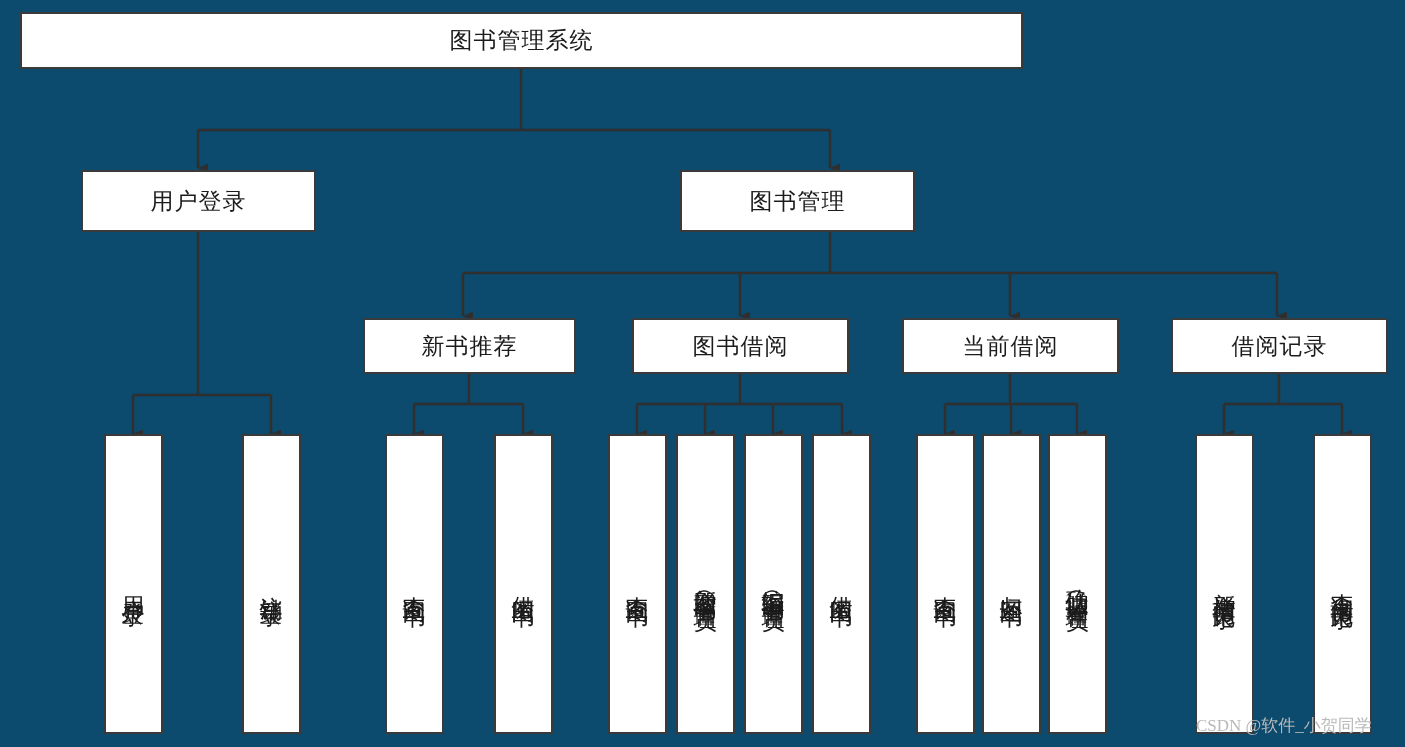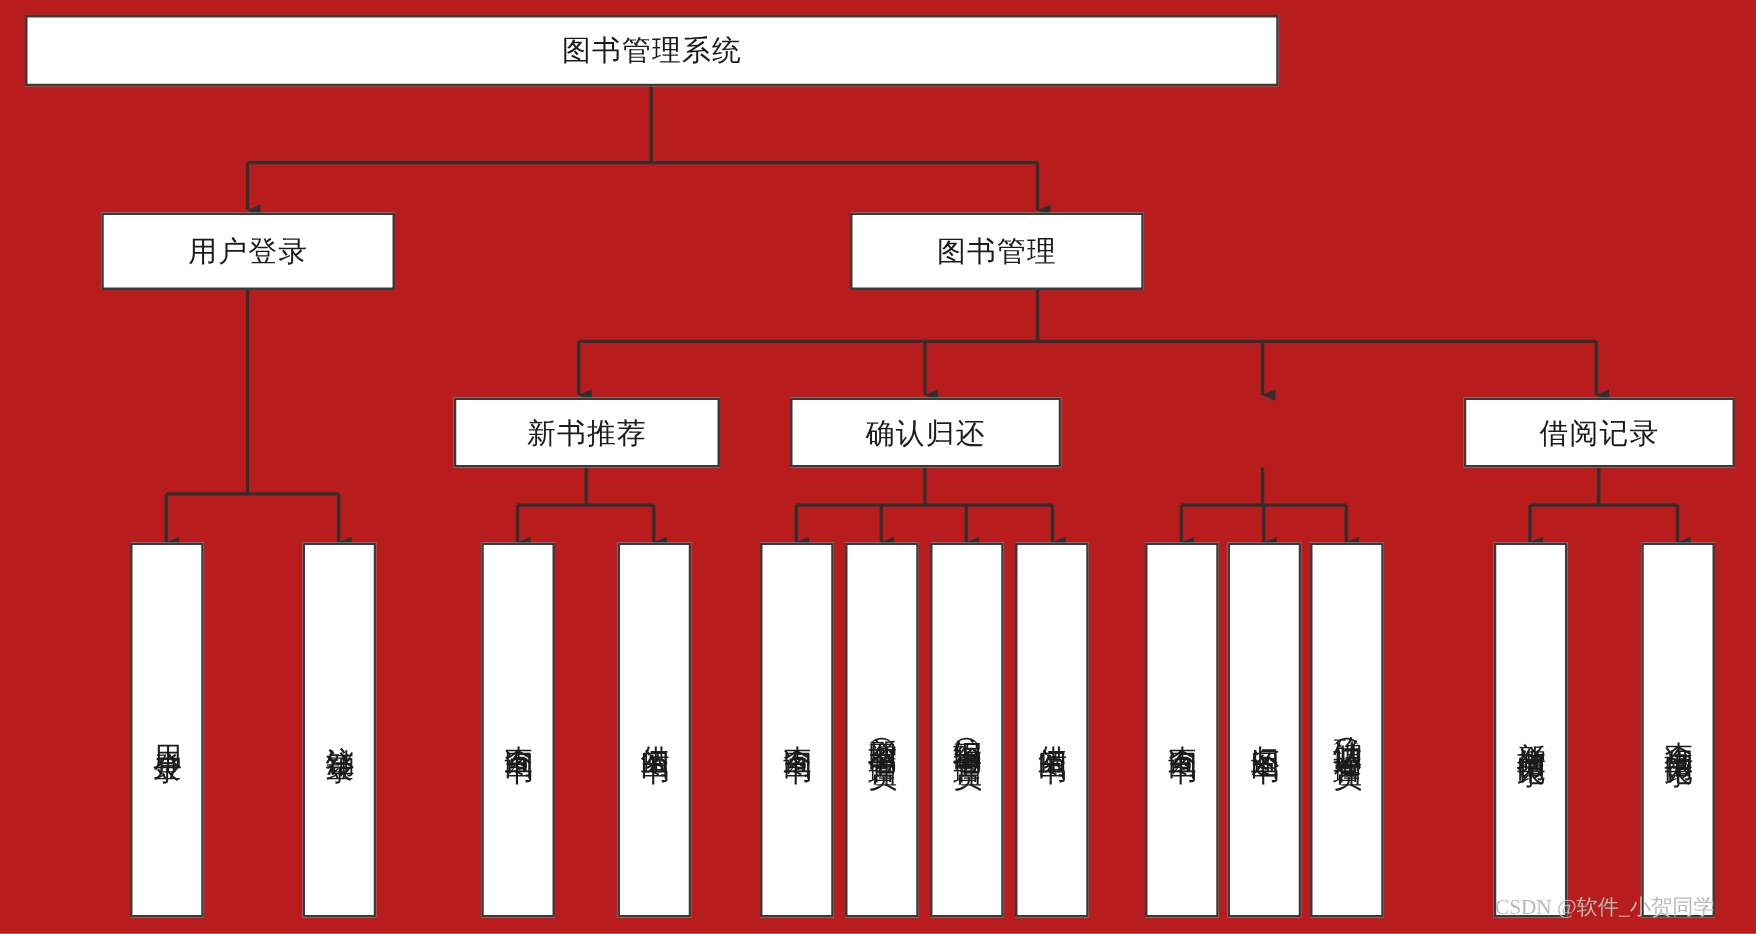--- a/index.html
+++ b/index.html
@@ -1,17 +1,17 @@
 <!DOCTYPE html>
 <html><head>
 <meta charset="utf-8">
 <style>
   html,body{margin:0;padding:0;background:#ffffff;}
   body{width:1405px;height:747px;overflow:hidden;font-family:"DejaVu Sans","Liberation Sans",sans-serif;}
-  #stage{position:relative;width:1405px;height:747px;background:#b91c1c;}
+  #stage{position:relative;width:1405px;height:747px;background:#0c4a6e;}
   svg#wires{position:absolute;left:0;top:0;width:1405px;height:747px;}
   .node{position:absolute;box-sizing:border-box;background:#ffffff;border:2.5px solid #3a3a3a;
         display:flex;align-items:center;justify-content:center;color:#1b1b1b;}
   .node.h{font-size:23px;letter-spacing:1px;}
   .node.v{writing-mode:vertical-rl;text-orientation:upright;font-size:23px;letter-spacing:3px;
           padding:6px 0;line-height:1.05;}
   .node.v .tx{writing-mode:vertical-rl;text-orientation:upright;}
   .wm{position:absolute;left:1196px;top:714px;font-size:17px;color:#b9b9b9;white-space:nowrap;font-family:Liberation Serif, serif;}
 </style>
 </head>
@@ -79,23 +79,26 @@
 
   <div class="node h" style="left:680px;top:170px;width:235px;height:62px;">
     <span class="tx">图书管理</span>
   </div>
 
   <div class="node h" style="left:363px;top:318px;width:213px;height:56px;text-align:center;">
     <span class="tx">新书推荐</span>
   </div>
 
   <div class="node h" style="left:632px;top:318px;width:217px;height:56px;">
-    <span class="tx">确认归还</span>
+    <span class="tx">图书借阅</span>
   </div>
 
+  <div class="node h" style="left:902px;top:318px;width:217px;height:56px;">
+    <span class="tx">当前借阅</span>
+  </div>
 
   <div class="node h" style="left:1171px;top:318px;width:217px;height:56px;">
     <span class="tx">借阅记录</span>
   </div>
 
   <div class="node v" style="left:104px;top:434px;width:59px;height:300px;">
     <span class="tx">用户登录</span>
   </div>
 
   <div class="node v" style="left:242px;top:434px;width:59px;height:300px;">

